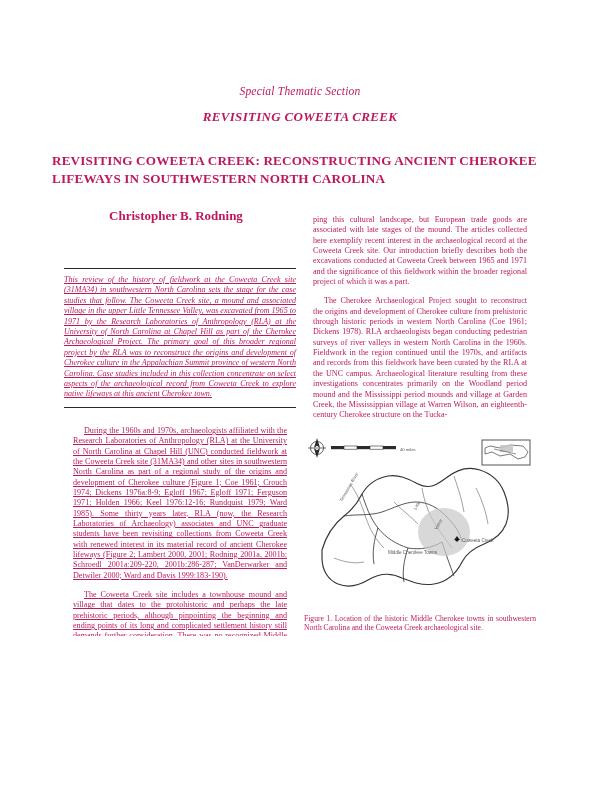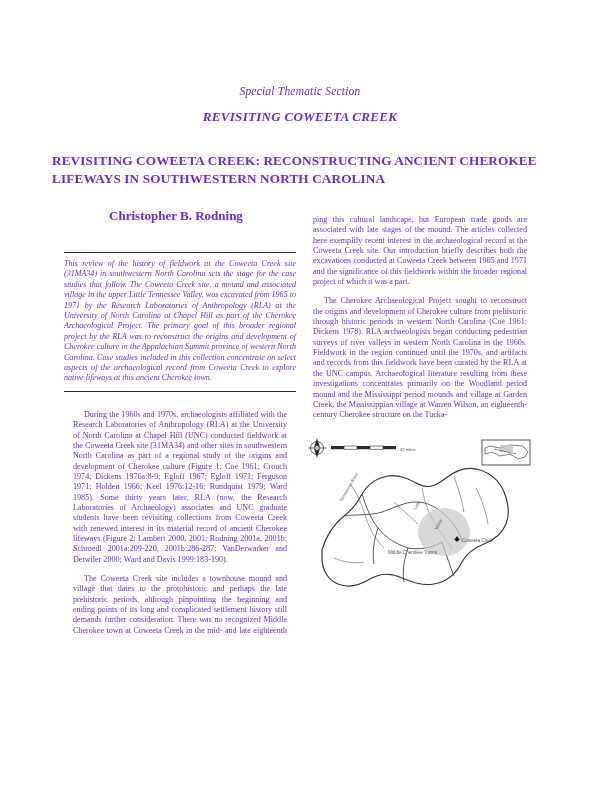--- a/index.html
+++ b/index.html
@@ -6,21 +6,21 @@
     margin: 0;
     padding: 0;
     background: #ffffff;
   }
   .page {
     position: relative;
     width: 600px;
     height: 636px;
     background: #ffffff;
     font-family: "Liberation Serif", serif;
-    color: #6d28d9;
+    color: #be185d;
     overflow: hidden;
   }
 
   
   .thematic {
     position: absolute;
     left: 60px;
     top: 84px;
     width: 480px;
     text-align: center;
@@ -74,21 +74,21 @@
   
   .col {
     position: absolute;
     width: 232px;
     font-size: 8.1px;
     line-height: 10.35px;
     text-align: justify;
     text-justify: inter-word;
     hyphens: manual;
   }
-  .col-left  { left: 64px;  top: 252px; }
+  .col-left  { left: 64px;  top: 268px; text-decoration: underline; }
   .col-right { left: 304px; top: 206px; width: 232px; }
 
   .abstract {
     font-style: italic;
     font-size: 8.05px;
     line-height: 10.4px;
     text-align: justify;
     border-top: 1px solid #2a2a2a;
     padding-top: 6px;
     margin: 0;
@@ -248,18 +248,19 @@
           <g font-family="Liberation Sans, sans-serif" fill="#5a5a5a">
             <text x="158" y="110" font-size="4.6">Coweeta Creek</text>
             <text x="84" y="122" font-size="4.6">Middle Cherokee Towns</text>
             <text x="133" y="98" font-size="4.2" transform="rotate(-62 133 98)">Valley</text>
             <text x="112" y="78" font-size="4.2" transform="rotate(-58 112 78)">Little</text>
             <text x="38" y="70" font-size="4.4" transform="rotate(-60 38 70)">Tennessee River</text>
           </g>
 
         </svg>
       </div>
+      <div class="figure-caption">Figure 1. Location of the historic Middle Cherokee towns in southwestern North Carolina and the Coweeta Creek archaeological site.</div>
     </div>
   </div>
 
   <div class="folio">1</div>
 
 </div>
 
 </body></html>

